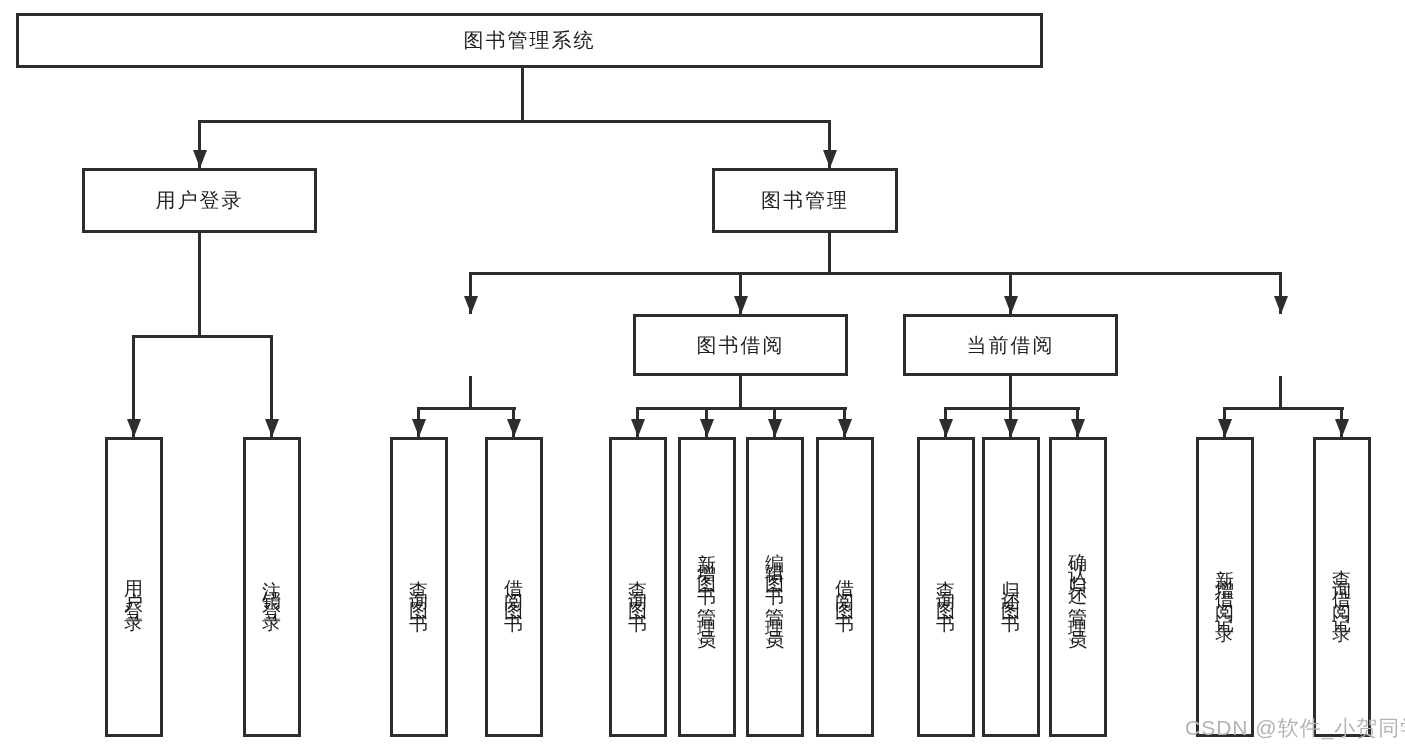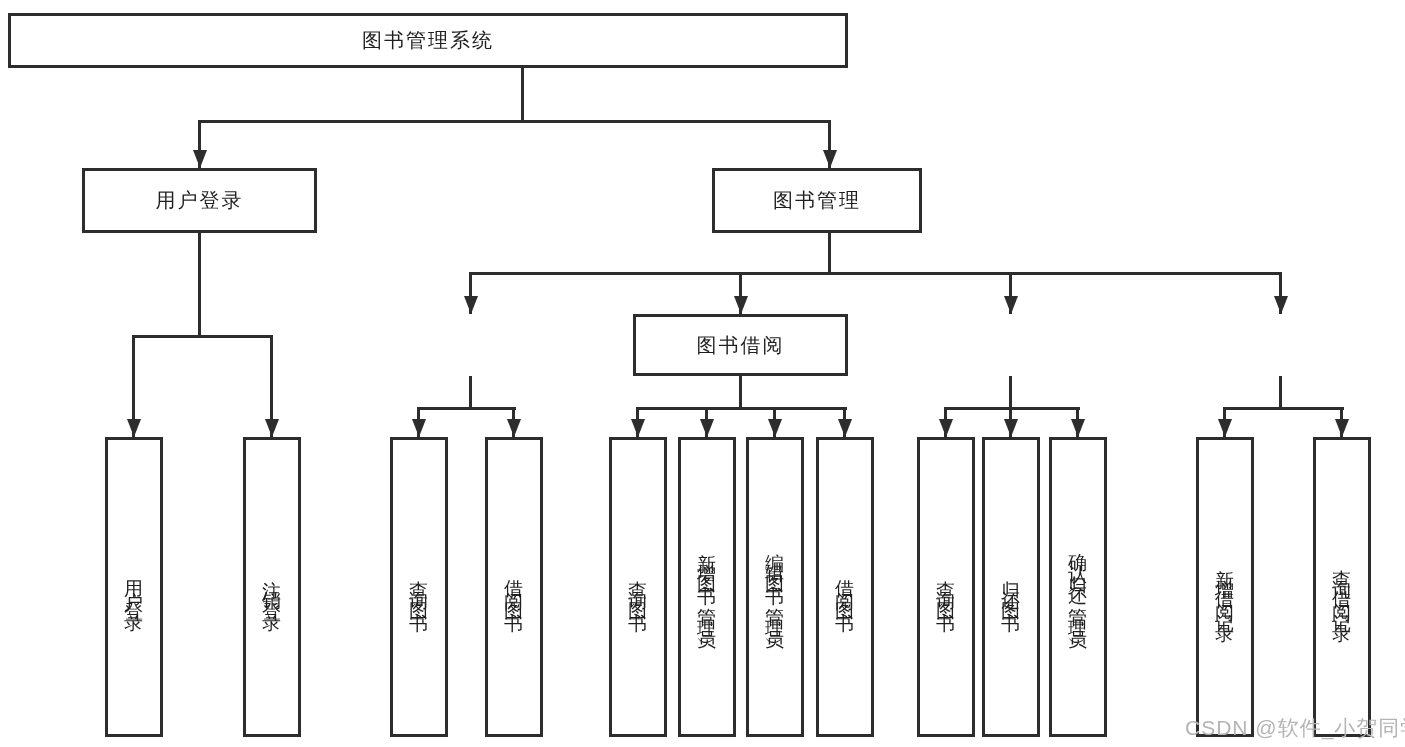--- a/index.html
+++ b/index.html
@@ -85,33 +85,36 @@
   <i class="ar" style="left:1004px;top:419px"></i>
   <i class="ar" style="left:1071px;top:419px"></i>
 
   <i class="ln" style="left:1279px;top:376px;width:3px;height:31px"></i>
   <i class="ln" style="left:1223px;top:407px;width:121px;height:3px"></i>
   <i class="ln" style="left:1223px;top:407px;width:3px;height:30px"></i>
   <i class="ln" style="left:1340px;top:407px;width:3px;height:30px"></i>
   <i class="ar" style="left:1218px;top:419px"></i>
   <i class="ar" style="left:1335px;top:419px"></i>
 
-  <div class="box" style="left:8px;top:13px;width:840px;height:55px">
+  <div class="box" style="left:16px;top:13px;width:1027px;height:55px">
     <span class="hlabel">图书管理系统</span>
   </div>
 
   <div class="box" style="left:82px;top:168px;width:235px;height:65px">
     <span class="hlabel">用户登录</span>
   </div>
-  <div class="box" style="left:712px;top:168px;width:210px;height:65px">
+  <div class="box" style="left:712px;top:168px;width:186px;height:65px">
     <span class="hlabel">图书管理</span>
   </div>
 
   <div class="box" style="left:633px;top:314px;width:215px;height:62px">
     <span class="hlabel">图书借阅</span>
+  </div>
+  <div class="box" style="left:903px;top:314px;width:215px;height:62px">
+    <span class="hlabel">当前借阅</span>
   </div>
 
   <div class="box leaf" style="left:105px">
     <span class="vtext">用户登录</span>
   </div>
   <div class="box leaf" style="left:243px">
     <span class="vtext">注销登录</span>
   </div>
 
   <div class="box leaf" style="left:390px">

